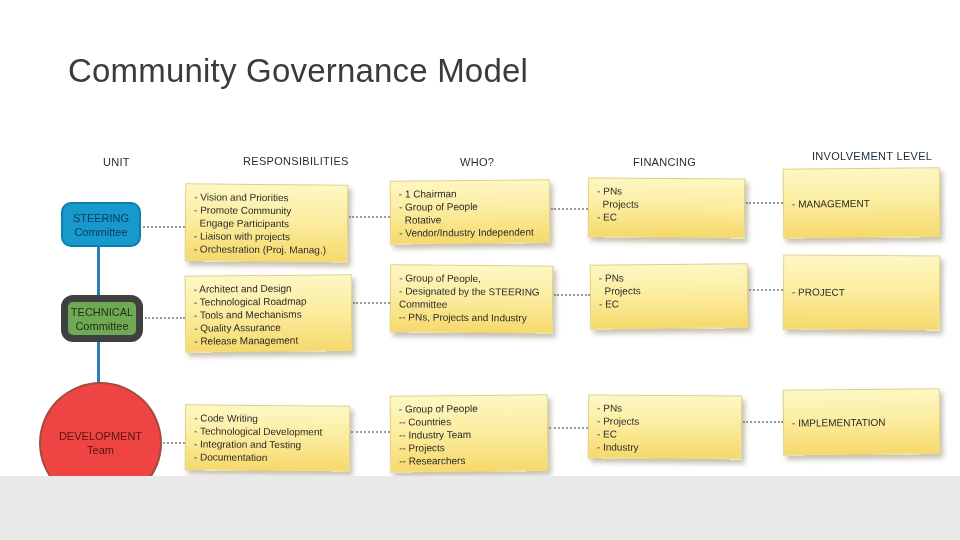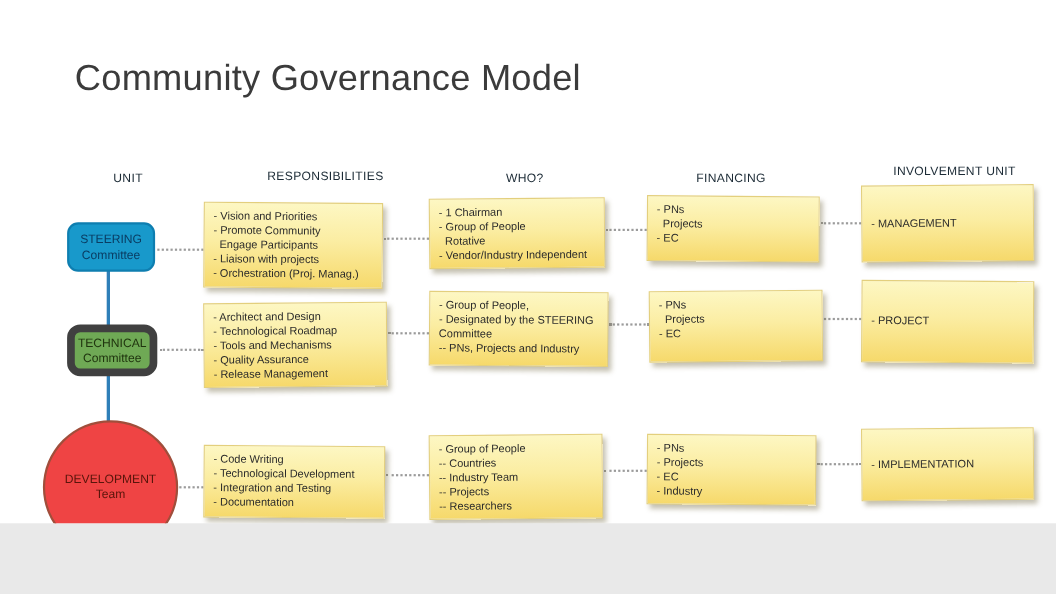--- a/index.html
+++ b/index.html
@@ -91,21 +91,21 @@
 <body>
 
 <div class="slide">
 
   <div class="title">Community Governance Model</div>
 
   <div class="col-header h-unit">UNIT</div>
   <div class="col-header h-resp">RESPONSIBILITIES</div>
   <div class="col-header h-who">WHO?</div>
   <div class="col-header h-fin">FINANCING</div>
-  <div class="col-header h-inv">INVOLVEMENT UNIT</div>
+  <div class="col-header h-inv">INVOLVEMENT LEVEL</div>
 
   <div class="unit-line"></div>
 
   <div class="shape shape-steering">STEERING
 Committee</div>
   <div class="shape shape-technical">TECHNICAL
 Committee</div>
   <div class="shape shape-development">DEVELOPMENT
 Team</div>
 

